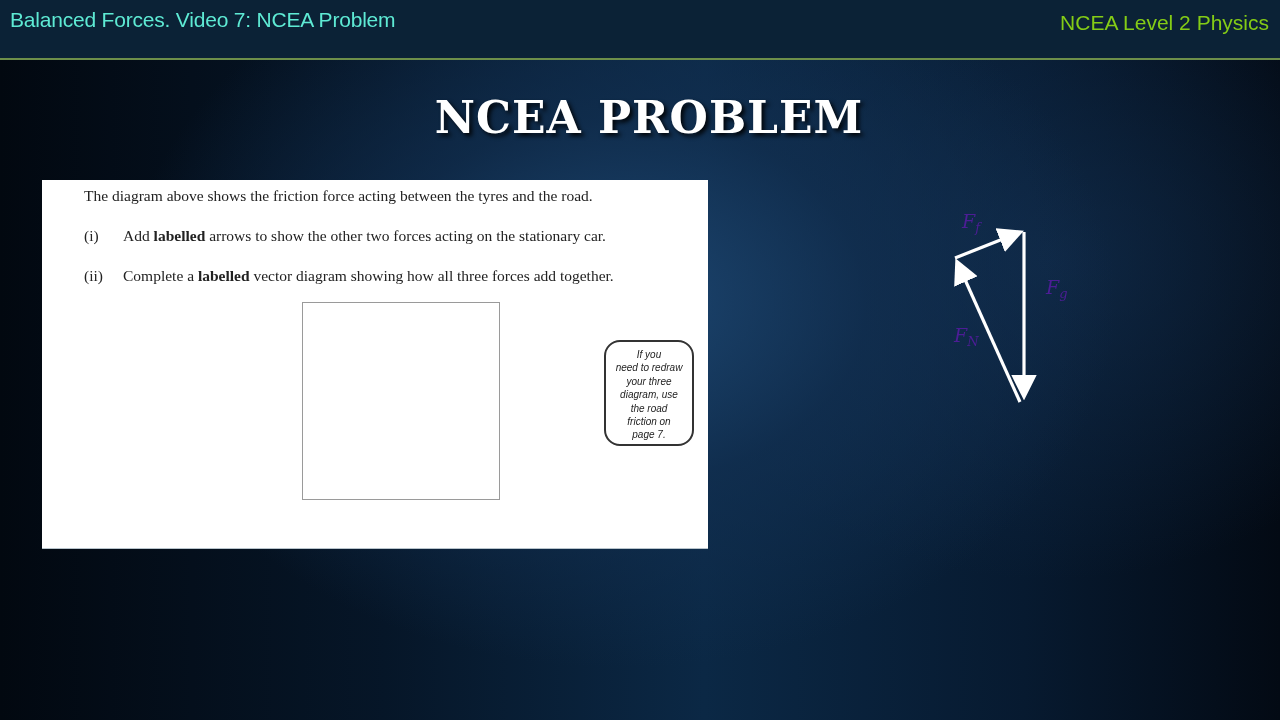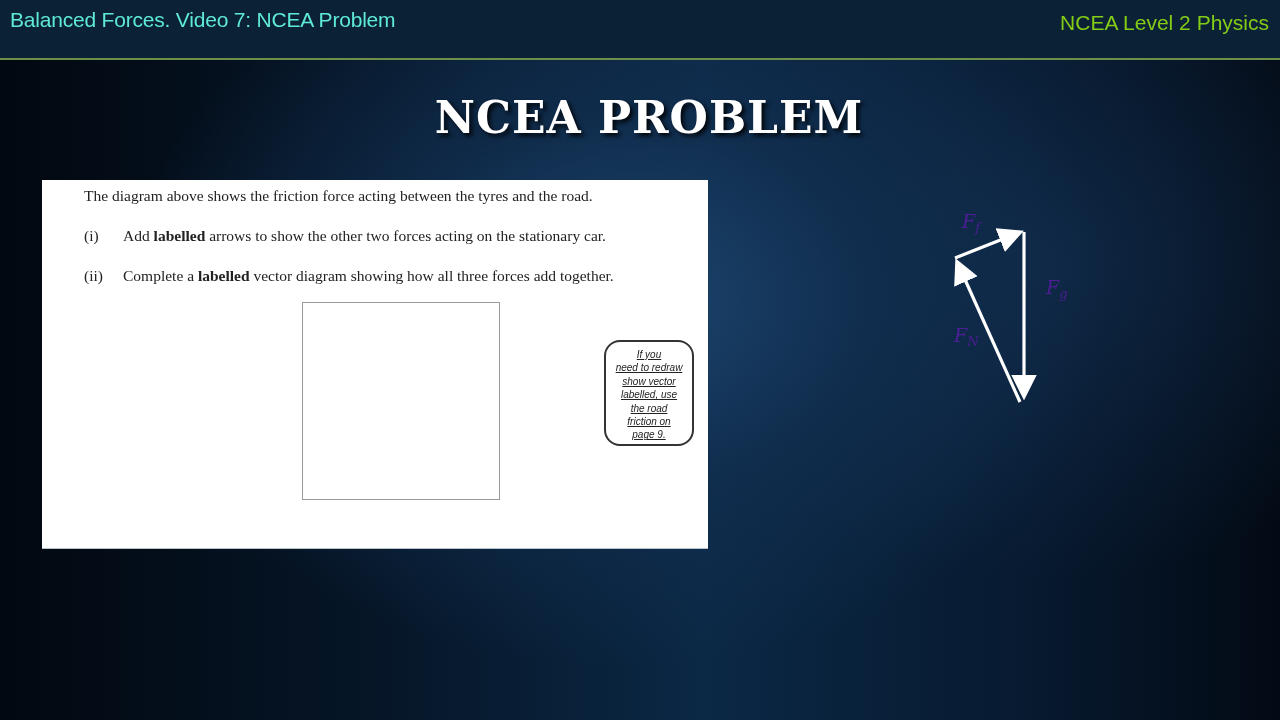--- a/index.html
+++ b/index.html
@@ -45,21 +45,21 @@
   .panel b { font-weight:bold; }
   .answer-box {
     position:absolute; left:260px; top:122px; width:196px; height:196px;
     border:1px solid #9a9a9a; background:#fff;
   }
   .note {
     position:absolute; left:562px; top:160px; width:90px; height:106px;
     border:2px solid #333; border-radius:16px; background:#fff;
     font-family:"Liberation Sans", sans-serif; font-style:italic;
     font-size:10px; line-height:13.4px; color:#222; text-align:center;
-    padding-top:6px; box-sizing:border-box;text-decoration:underline;
+    padding-top:6px; box-sizing:border-box;
   }
   .vector-diagram {
     position:absolute; left:930px; top:200px; width:160px; height:220px;
   }
   .vlabel {
     position:absolute; color:#4c1d95; font-family:"DejaVu Serif", serif;
     font-style:italic; font-size:19px;
   }
   .vlabel sub { font-size:13px; vertical-align:-4px; }
 </style>
@@ -82,25 +82,25 @@
 
   <div class="line" style="top:87px;">
     <span class="num">(ii)</span><span>Complete a </span><b>labelled</b><span> vector diagram showing how all three forces add together.</span>
   </div>
 
   <div class="answer-box"></div>
 
   <div class="note">
     <div>If you</div>
     <div>need to redraw</div>
-    <div>show vector</div>
-    <div>labelled, use</div>
+    <div>your three</div>
+    <div>diagram, use</div>
     <div>the road</div>
     <div>friction on</div>
-    <div>page 9.</div>
+    <div>page 7.</div>
   </div>
 </div>
 
 <div class="vector-diagram">
   <svg width="160" height="220" viewBox="0 0 160 220">
     <defs>
       <marker id="ah" markerWidth="8" markerHeight="8" refX="6" refY="4" orient="auto" markerUnits="strokeWidth">
         <path d="M0,0 L8,4 L0,8 z" fill="#ffffff"></path>
       </marker>
     </defs>

